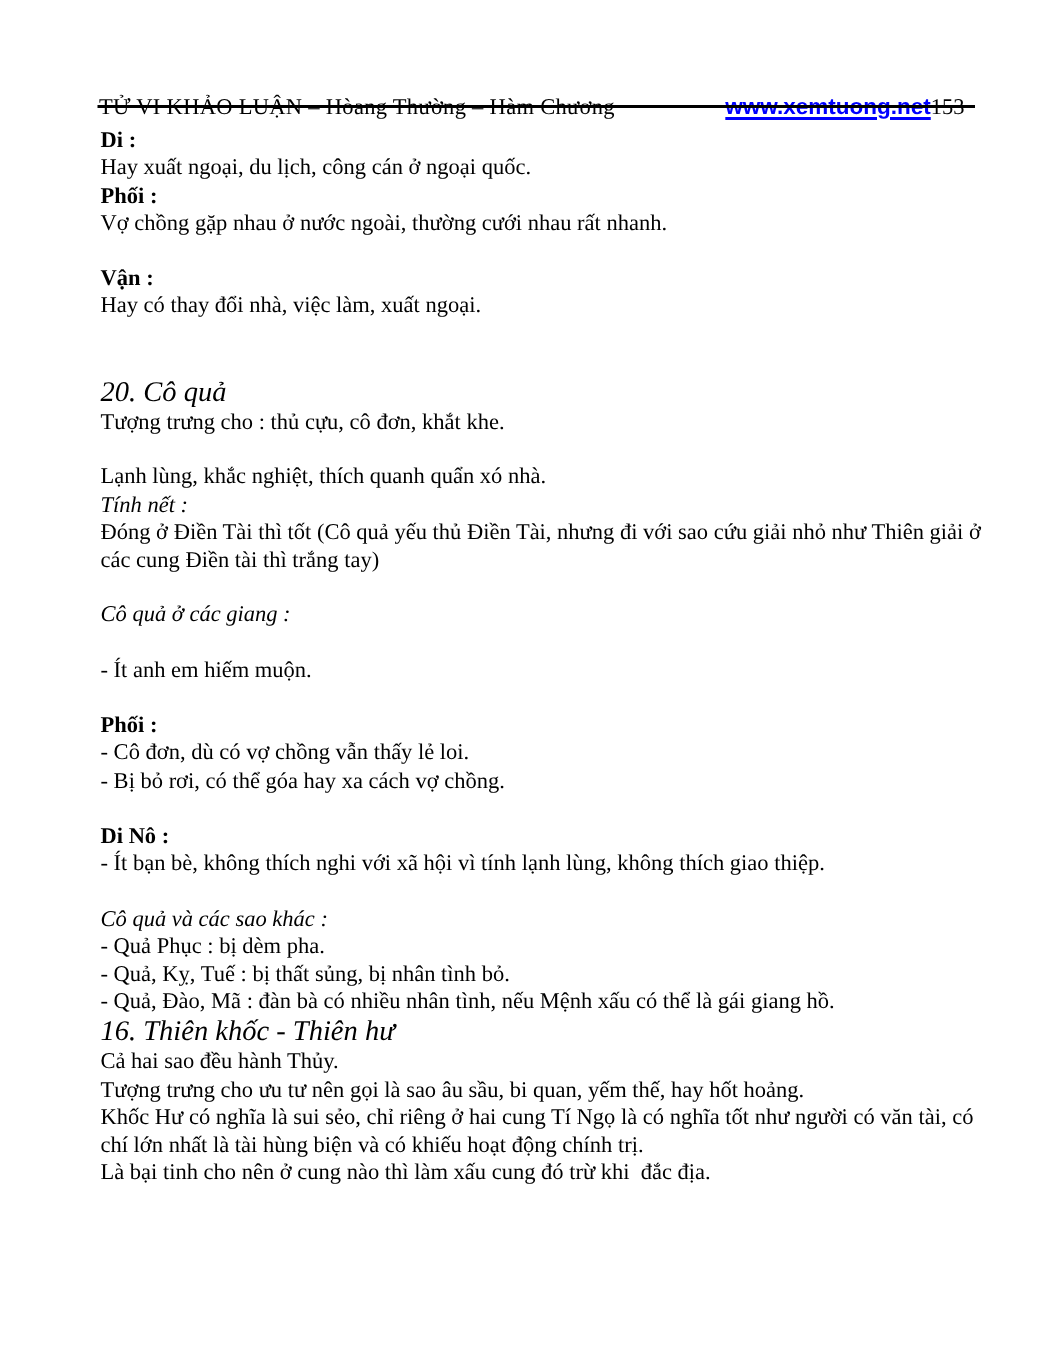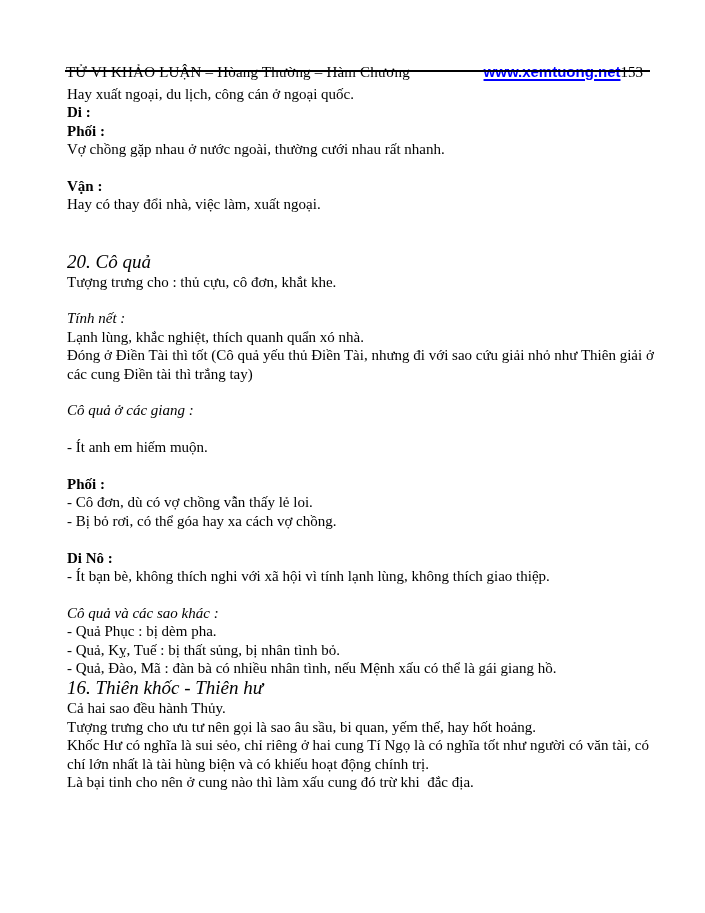--- a/index.html
+++ b/index.html
@@ -91,34 +91,34 @@
     <span class="header-title">TỬ VI KHẢO LUẬN – Hòang Thường – Hàm Chương</span>
     <span class="header-right">
       <a class="header-link" style="color: rgb(0, 0, 255);">www.xemtuong.net</a>
       <span class="header-page-number">153</span>
     </span>
   </header>
 
   <div class="header-rule"></div>
 
   <main class="page-body">
+      <div class="line label-bold">Di :</div>
       <div class="line body">Hay xuất ngoại, du lịch, công cán ở ngoại quốc.</div>
-      <div class="line label-bold">Di :</div>
       <div class="line label-bold">Phối :</div>
       <div class="line body">Vợ chồng gặp nhau ở nước ngoài, thường cưới nhau rất nhanh.</div>
       <div class="line blank"></div>
       <div class="line label-bold">Vận :</div>
       <div class="line body">Hay có thay đổi nhà, việc làm, xuất ngoại.</div>
       <div class="line blank"></div>
       <div class="line blank"></div>
       <div class="line heading">20. Cô quả</div>
       <div class="line body">Tượng trưng cho : thủ cựu, cô đơn, khắt khe.</div>
       <div class="line blank"></div>
+      <div class="line body">Lạnh lùng, khắc nghiệt, thích quanh quẩn xó nhà.</div>
       <div class="line label-italic">Tính nết :</div>
-      <div class="line body">Lạnh lùng, khắc nghiệt, thích quanh quẩn xó nhà.</div>
       <div class="line body">Đóng ở Điền Tài thì tốt (Cô quả yếu thủ Điền Tài, nhưng đi với sao cứu giải nhỏ như Thiên giải ở</div>
       <div class="line body">các cung Điền tài thì trắng tay)</div>
       <div class="line blank"></div>
       <div class="line label-italic">Cô quả ở các giang :</div>
       <div class="line blank"></div>
       <div class="line body">- Ít anh em hiếm muộn.</div>
       <div class="line blank"></div>
       <div class="line label-bold">Phối :</div>
       <div class="line body">- Cô đơn, dù có vợ chồng vẫn thấy lẻ loi.</div>
       <div class="line body">- Bị bỏ rơi, có thể góa hay xa cách vợ chồng.</div>

